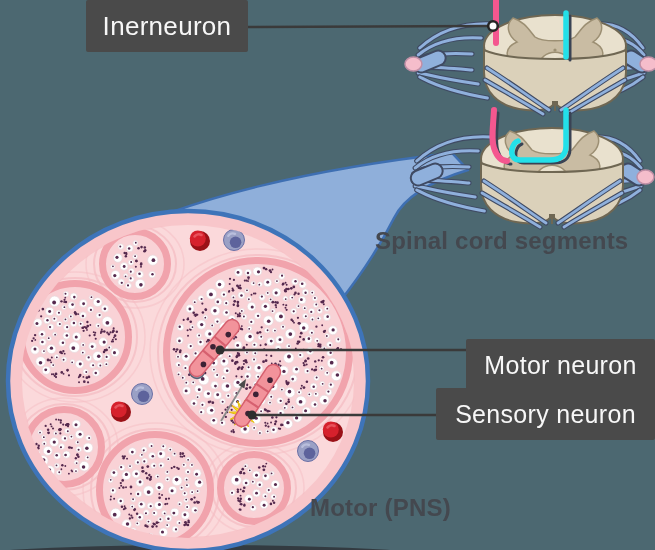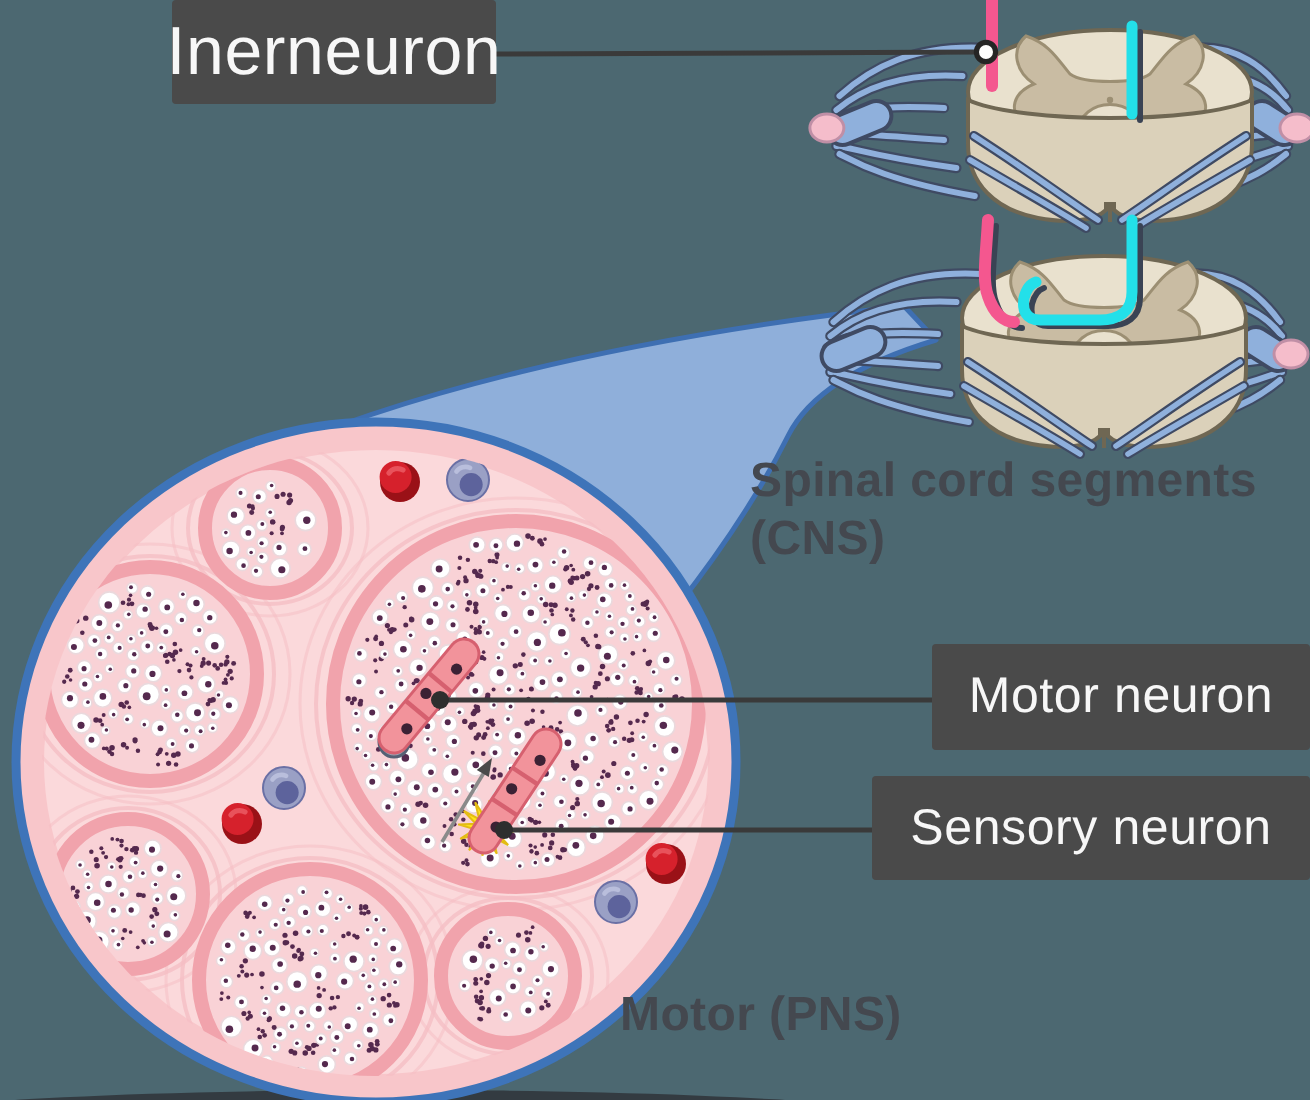--- a/index.html
+++ b/index.html
@@ -4,24 +4,24 @@
 <style>
   html,body{margin:0;padding:0;background:#222;}
   .stage{
     position:relative;width:655px;height:550px;background:#4C6871;
     overflow:hidden;font-family:"Liberation Sans",sans-serif;
   }
   #scene-svg{position:absolute;left:0;top:0;}
   .lbl{
     position:absolute;background:#4A4A4A;color:#F7F7F7;
     display:flex;align-items:center;justify-content:center;
-    font-size:34px;font-weight:400;letter-spacing:.3px;border-radius:2px;
+    font-size:26px;font-weight:400;letter-spacing:.3px;border-radius:2px;
   }
   #lbl-interneuron{left:86px;top:0;width:162px;height:52px;}
-  #lbl-motor{left:466px;top:322px;width:189px;height:53px;font-size:25px;}
+  #lbl-motor{left:466px;top:339px;width:189px;height:53px;font-size:25px;}
   #lbl-sensory{left:436px;top:388px;width:219px;height:52px;font-size:25px;}
   .caption{
     position:absolute;color:#44484F;font-weight:700;
     font-size:24px;line-height:29px;letter-spacing:.2px;
   }
   #cap-cns{left:375px;top:226px;width:280px;}
   #cap-pns{left:310px;top:493px;width:180px;}
 </style>
 </head>
 <body>
@@ -1520,16 +1520,15 @@
       <circle cx="252" cy="415" r="4.5" fill="#2E2E2E"></circle>
       <circle cx="493" cy="26" r="4.8" fill="#FDFDFD" stroke="#252525" stroke-width="2.6"></circle>
     </svg>
 
   <div class="lbl" id="lbl-interneuron">Inerneuron</div>
   <div class="lbl" id="lbl-motor">Motor neuron</div>
   <div class="lbl" id="lbl-sensory">Sensory neuron</div>
 
   <div class="caption" id="cap-cns">
     <div>Spinal cord segments</div>
-    <div>(CNS)</div>
   </div>
   <div class="caption" id="cap-pns">Motor (PNS)</div>
 </div>
 
 </body></html>

